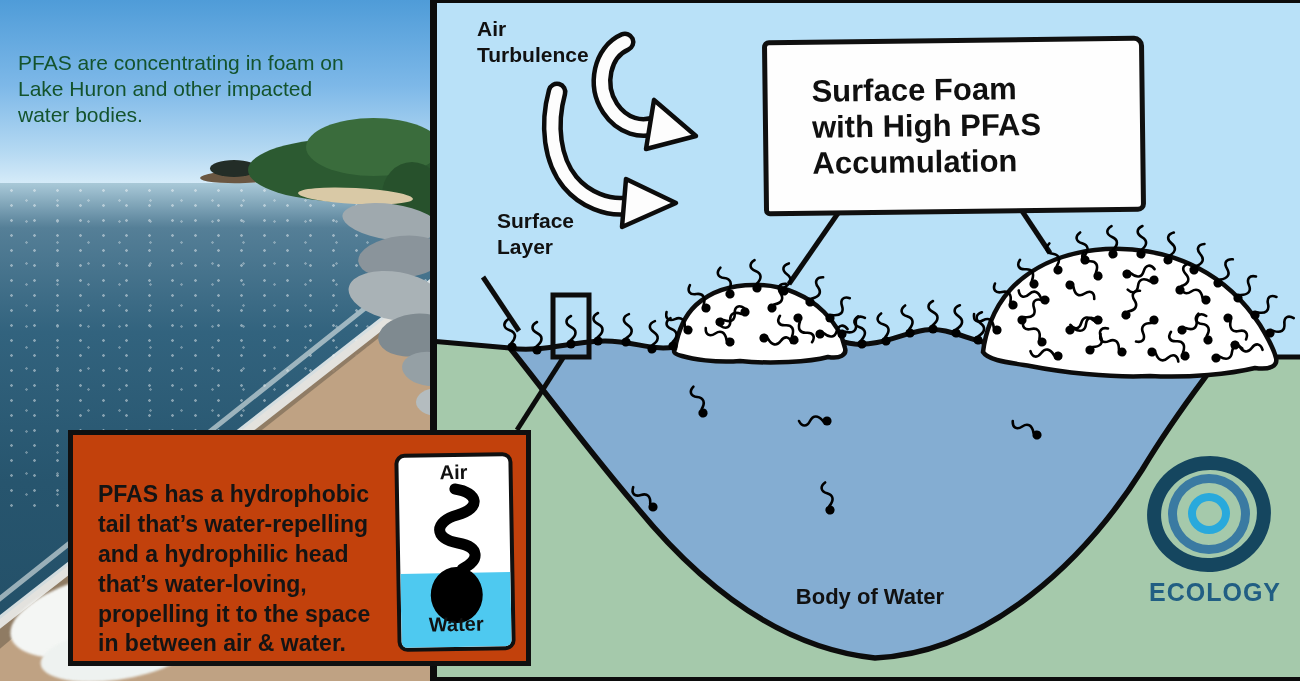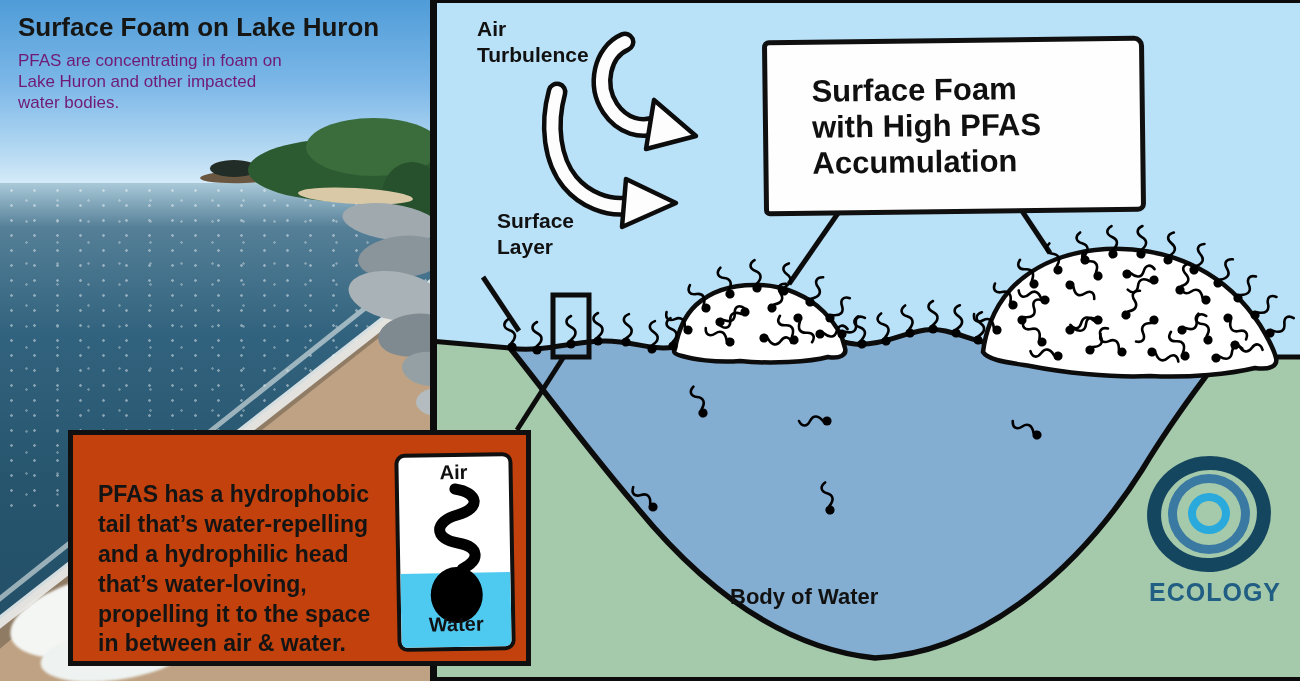--- a/index.html
+++ b/index.html
@@ -25,21 +25,21 @@
          transform:rotate(-38deg);transform-origin:left center;border-radius:6px;}
   .p-foamline2{position:absolute;left:-10px;top:604px;width:540px;height:5px;background:#e8eeec;opacity:.6;
          transform:rotate(-38.5deg);transform-origin:left center;border-radius:4px;}
   .blob{position:absolute;border-radius:50%;}
   
   .diagram{position:absolute;left:430px;top:0;width:870px;height:681px;background:#b9e1f8;}
   .diagram svg{position:absolute;left:0;top:0;}
   .lbl{position:absolute;color:#111;font-weight:bold;white-space:pre-line;line-height:1.22;}
   .lbl-air{left:47px;top:16px;font-size:21px;}
   .lbl-surface{left:36px;top:208px;font-size:21px;margin-left:31px;}
-  .lbl-bow{left:300px;top:584px;width:280px;font-size:22px;}
+  .lbl-bow{left:300px;top:584px;width:280px;text-align:center;font-size:22px;}
   .callout{position:absolute;left:333px;top:38px;width:372px;height:166px;background:#fefefe;
            border:5px solid #101010;border-radius:7px 10px 8px 6px;transform:rotate(-0.7deg);
            display:flex;align-items:center;}
   .callout-text{font-size:31px;font-weight:bold;color:#101010;line-height:1.16;
            white-space:pre-line;padding-left:44px;}
   
   .logo{position:absolute;left:700px;top:448px;width:170px;height:200px;}
   .ring{position:absolute;border-radius:50%;box-sizing:border-box;}
   .ring-o{left:17px;top:8px;width:124px;height:116px;border:14px solid #15465f;transform:rotate(-8deg);}
   .ring-m{left:38px;top:26px;width:82px;height:80px;border:9px solid #3a7aa2;}
@@ -57,21 +57,21 @@
         border:4px solid #101010;border-radius:10px;transform:rotate(-1deg);overflow:hidden;}
   .card-water{position:absolute;left:0;top:116px;width:110px;height:74px;background:#4ec9f0;}
   .card-air-label{position:absolute;left:0;top:4px;width:110px;text-align:center;
         font-size:20px;font-weight:600;color:#111;}
   .card-water-label{position:absolute;left:0;top:156px;width:110px;text-align:center;
         font-size:20px;font-weight:600;color:#111;}
   .card svg{position:absolute;left:0;top:0;}
   
   .photo-title{position:absolute;left:18px;top:12px;width:404px;font-size:26px;font-weight:bold;
         color:#161614;margin:0;}
-  .photo-sub{position:absolute;left:18px;top:50px;width:390px;font-size:17px;color:#701a75;
+  .photo-sub{position:absolute;left:18px;top:50px;width:390px;font-size:21px;color:#14532d;
         line-height:1.24;white-space:pre-line;margin:0;}
 </style>
 </head>
 <body>
 
 <div class="canvas">
 
   <section class="photo">
     <div class="p-sky"></div>
     <div class="p-water"></div>
@@ -93,21 +93,20 @@
     <div class="blob" style="left:306px;top:118px;width:135px;height:58px;background:#3a6c3c;"></div>
     <div class="blob" style="left:382px;top:162px;width:60px;height:66px;background:#27512c;"></div>
     <div class="blob" style="left:298px;top:188px;width:115px;height:16px;background:#d9c9a6;transform:rotate(3deg);"></div>
     <div class="blob" style="left:342px;top:204px;width:98px;height:36px;background:#9fa9ae;transform:rotate(8deg);"></div>
     <div class="blob" style="left:358px;top:236px;width:88px;height:42px;background:#8a949b;transform:rotate(-6deg);"></div>
     <div class="blob" style="left:348px;top:272px;width:96px;height:48px;background:#a9b2b6;transform:rotate(10deg);"></div>
     <div class="blob" style="left:378px;top:314px;width:72px;height:42px;background:#7f8a90;transform:rotate(-8deg);"></div>
     <div class="blob" style="left:402px;top:352px;width:56px;height:34px;background:#95a0a5;transform:rotate(6deg);"></div>
     <div class="blob" style="left:416px;top:388px;width:44px;height:28px;background:#b4bcbf;"></div>
 
-    <h1 class="photo-title">Surface Foam on Lake Huron</h1>
     <p class="photo-sub">PFAS are concentrating in foam on
 Lake Huron and other impacted
 water bodies.</p>
   </section>
 
   <section class="diagram">
     <svg width="870" height="681" viewBox="0 0 870 681">
       <defs>
         <g id="mol">
           <path d="M0,-4 C6,-9 6,-14 0,-17 C-6,-20 -6,-25 0,-28" fill="none" stroke="#000" stroke-width="2.6" stroke-linecap="round"></path>

